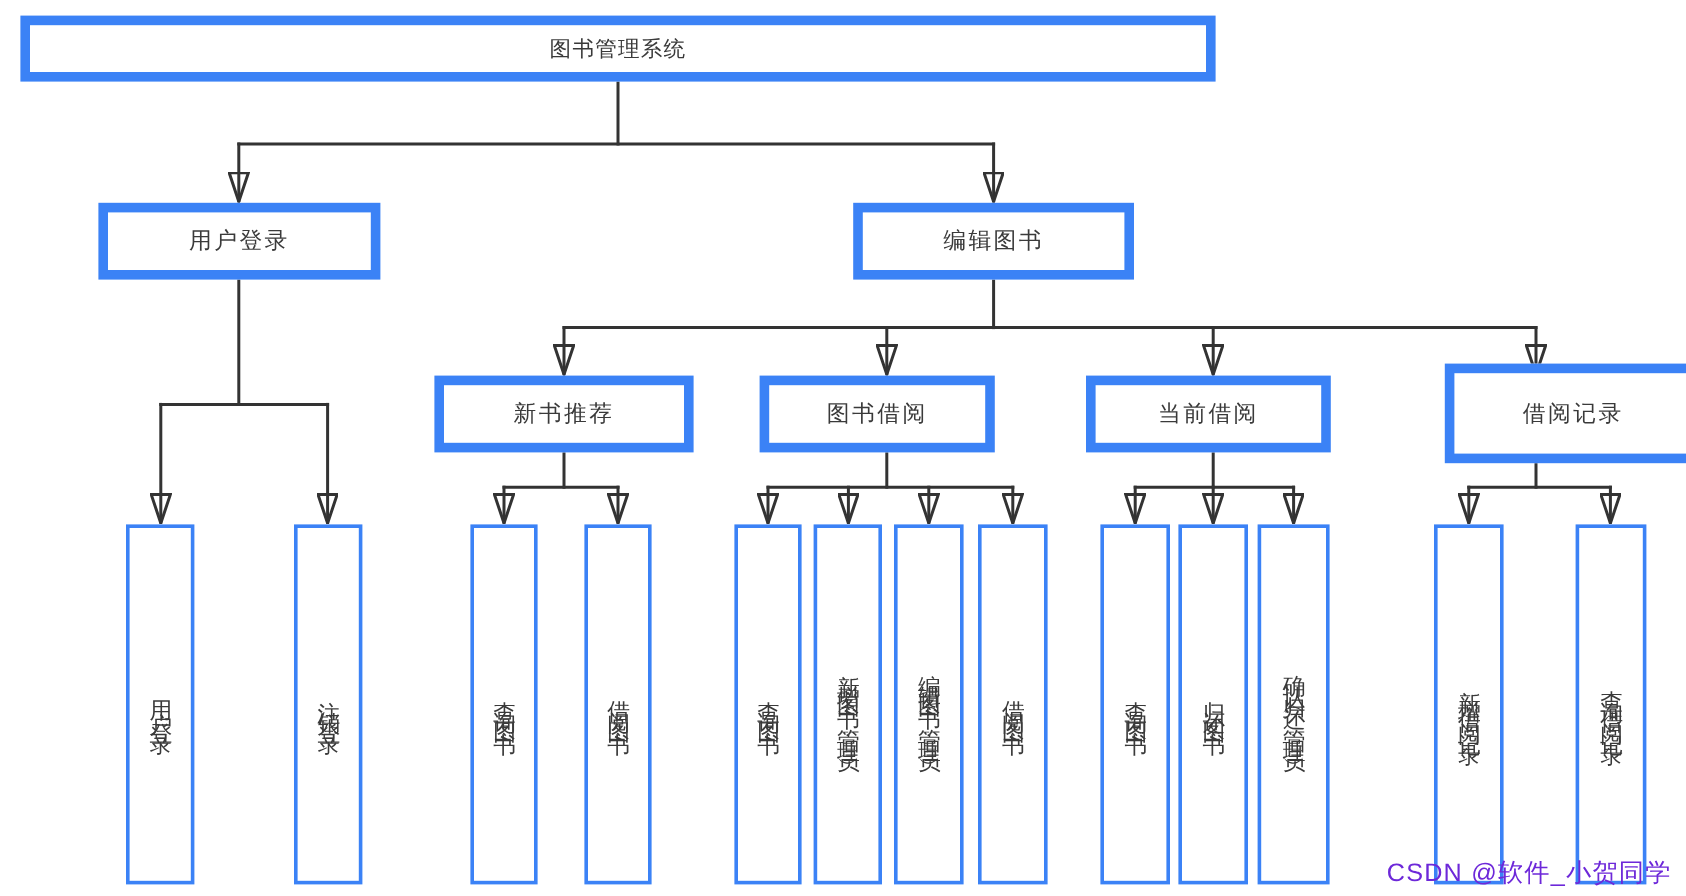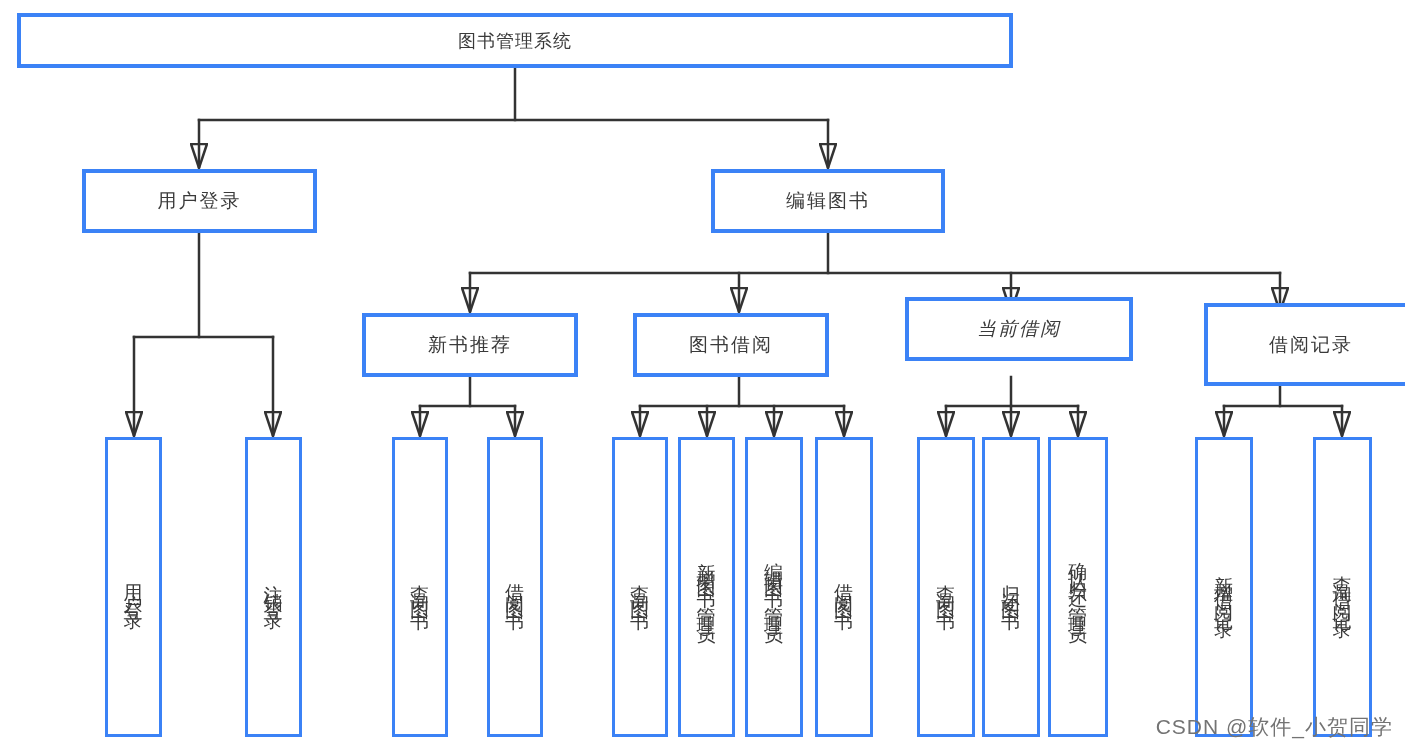--- a/index.html
+++ b/index.html
@@ -26,21 +26,21 @@
     fill: none;
     stroke-linecap: square;
   }
   .edges path.arrow {
     marker-end: url(#ah);
   }
   .box {
     position: absolute;
     box-sizing: border-box;
     background: #ffffff;
-    border: 4px solid #3b82f6;
+    border: 8px solid #3b82f6;
     display: flex;
     align-items: center;
     justify-content: center;
     color: #3a3a3a;
   }
   .hlabel {
     font-size: 19px;
     letter-spacing: 2px;
     white-space: nowrap;
   }
@@ -58,21 +58,21 @@
     letter-spacing: 9px;
     line-height: 1;
     white-space: nowrap;
   }
   .watermark {
     position: absolute;
     right: 12px;
     bottom: 6px;
     font-size: 21px;
     letter-spacing: 1px;
-    color: #737373;
+    color: #6d28d9;
     white-space: nowrap;
   }
 </style>
 </head>
 <body>
 
 <div class="canvas">
 
   <svg class="edges" width="1405" height="747" viewBox="0 0 1405 747">
     <defs>
@@ -132,21 +132,21 @@
   <div class="box" style="left:711px; top:169px; width:234px; height:64px;">
     <span class="hlabel">编辑图书</span>
   </div>
 
   <div class="box" style="left:362px; top:313px; width:216px; height:64px;text-align:center;">
     <span class="hlabel">新书推荐</span>
   </div>
   <div class="box" style="left:633px; top:313px; width:196px; height:64px;">
     <span class="hlabel">图书借阅</span>
   </div>
-  <div class="box" style="left:905px; top:297px; width:228px; height:64px;font-style:italic;">
+  <div class="box" style="left:905px; top:313px; width:204px; height:64px;">
     <span class="hlabel">当前借阅</span>
   </div>
   <div class="box" style="left:1173px; top:303px; width:214px; height:83px;margin-left:31px;">
     <span class="hlabel">借阅记录</span>
   </div>
 
   <div class="box leaf" style="left:105px; top:437px; width:57px; height:300px;">
     <span class="vtext">用户登录</span>
   </div>
   <div class="box leaf" style="left:245px; top:437px; width:57px; height:300px;">

